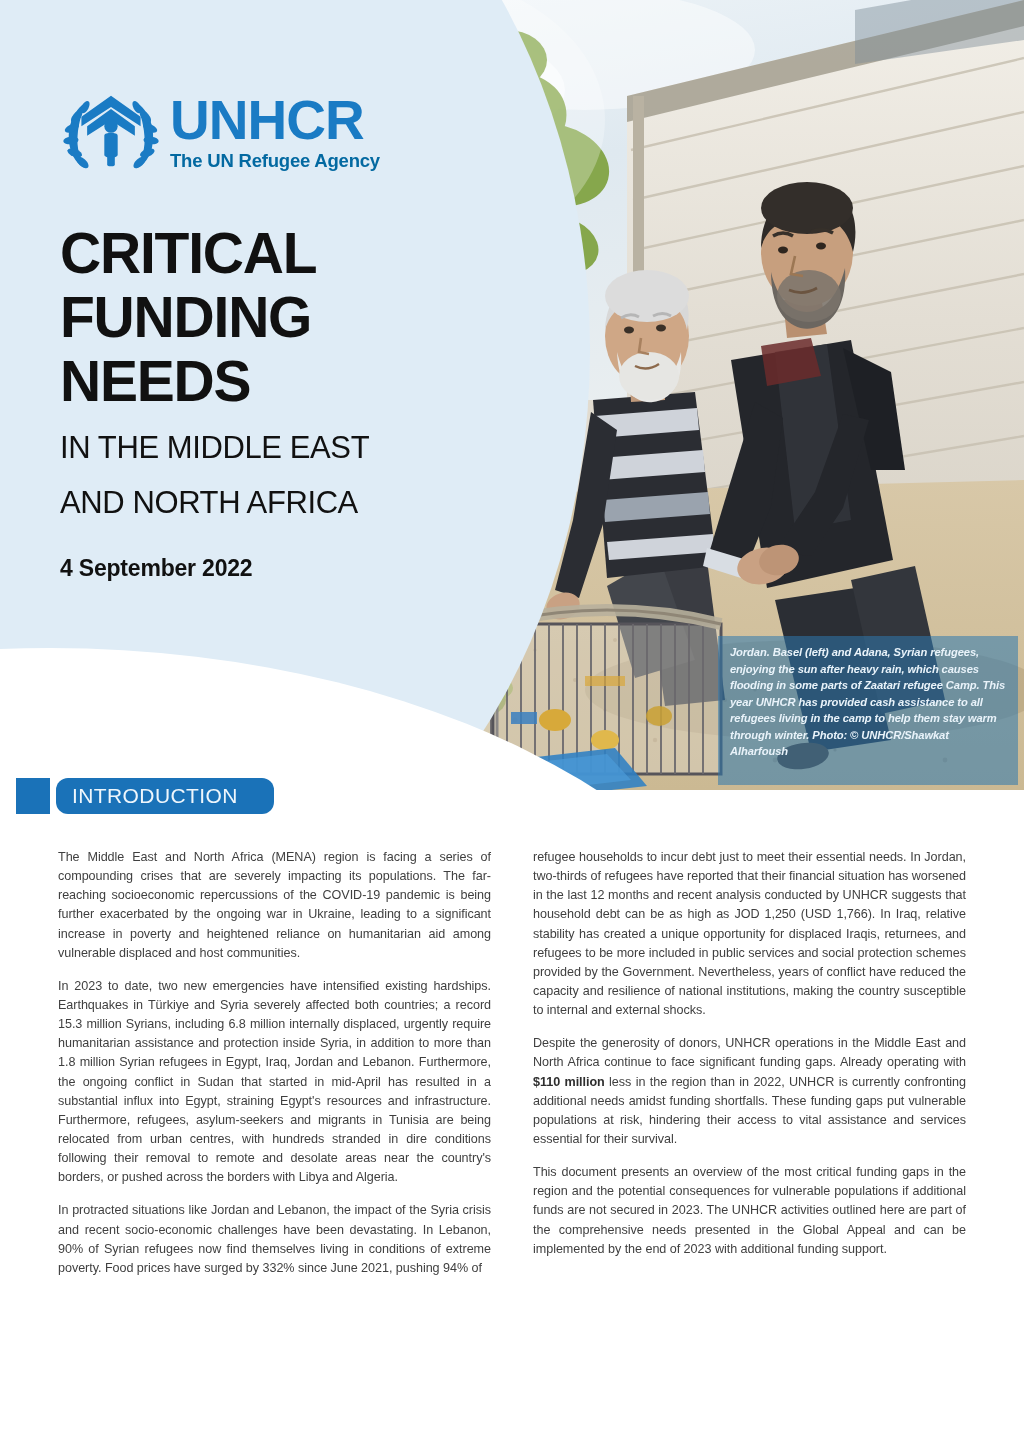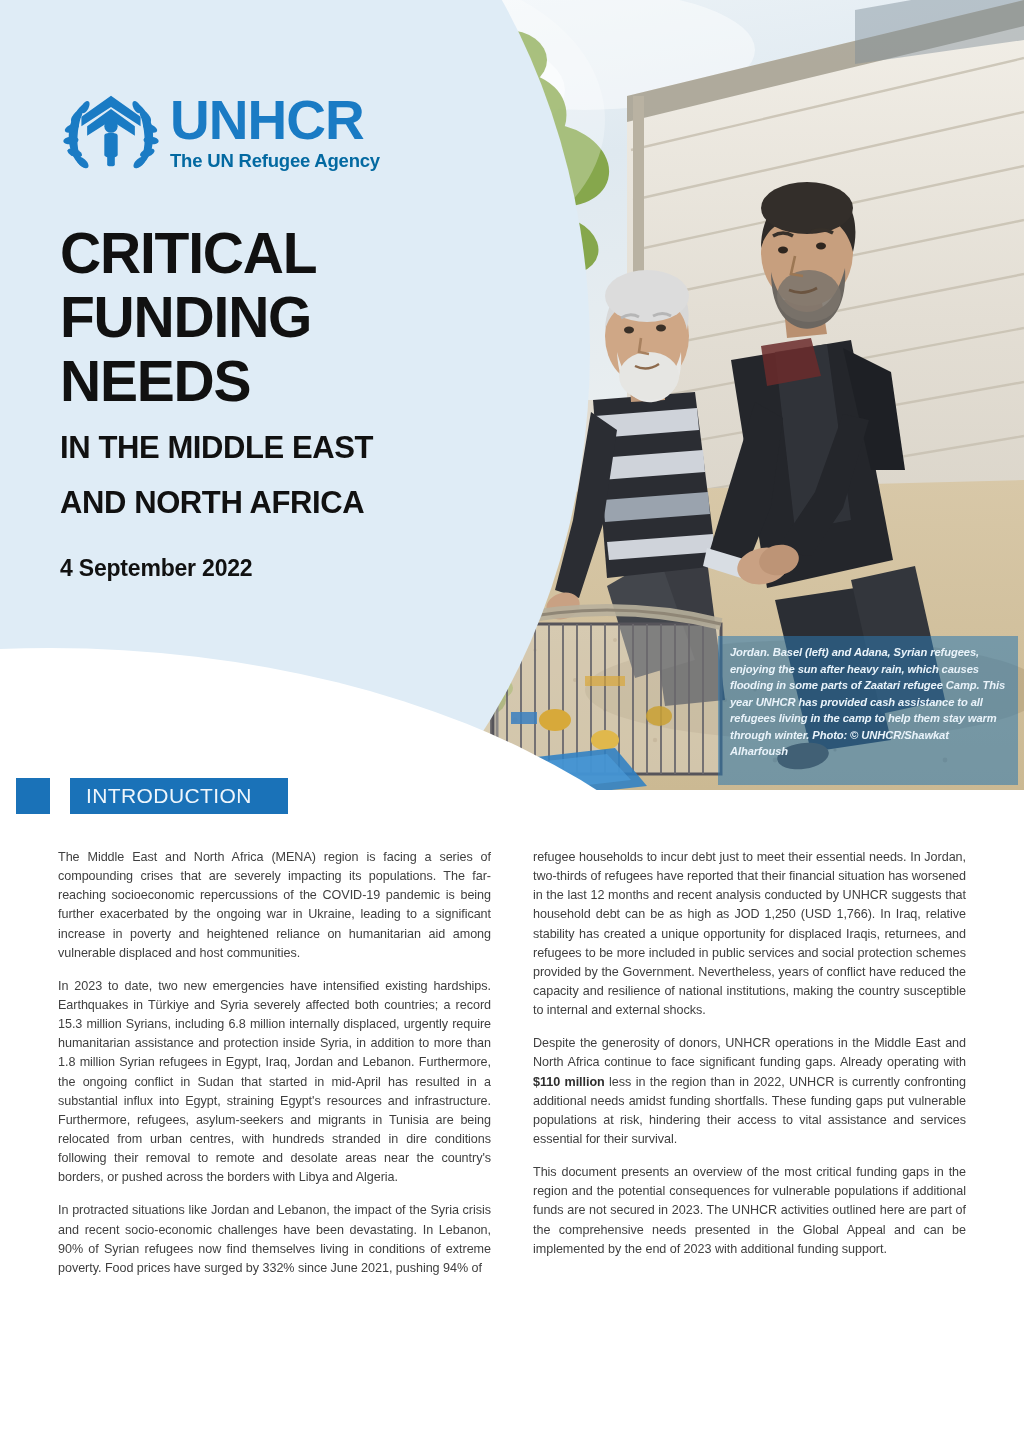--- a/index.html
+++ b/index.html
@@ -56,21 +56,21 @@
     letter-spacing: -0.2px; margin-top: 4px; text-align: right;
   }
 
   
   .title-block { position: absolute; left: 60px; top: 222px; z-index: 6; }
   .title-main {
     font-size: 57px; font-weight: bold; color: #111;
     line-height: 1.12; letter-spacing: -1.2px;
   }
   .title-sub {
-    font-size: 31px; font-weight: bold; color: #111;
+    font-size: 31px; font-weight: normal; color: #111;
     line-height: 1.25; letter-spacing: -0.4px; margin-top: 16px;
   }
   .title-date {
     font-size: 23px; font-weight: bold; color: #111;
     margin-top: 32px; letter-spacing: -0.2px;
   }
 
   
   .caption {
     position: absolute; left: 718px; top: 636px; width: 300px;
@@ -80,23 +80,24 @@
   }
   .caption p {
     font-size: 11.2px; line-height: 1.48; color: #e9f3fa;
     font-style: italic; font-weight: bold; letter-spacing: -0.1px;
   }
 
   
   .section-head { position: absolute; left: 16px; top: 778px; display: flex; align-items: stretch; z-index: 6; }
   .section-sq { width: 34px; height: 36px; background: #1a72b8; }
   .section-bar {
-    margin-left: 20px; height: 36px; min-width: 218px;
+    margin-left: 6px; height: 36px; min-width: 218px;
     background: #1a72b8; display: flex; align-items: center;
     padding: 0 18px 0 16px;
+    border-radius: 12px;
   }
   .section-bar span {
     font-size: 21px; color: #eef6fc; letter-spacing: 0.4px;
   }
 
   
   .body-cols {
     position: absolute; left: 58px; top: 848px;
     width: 908px; display: flex; gap: 42px; z-index: 6;
   }

